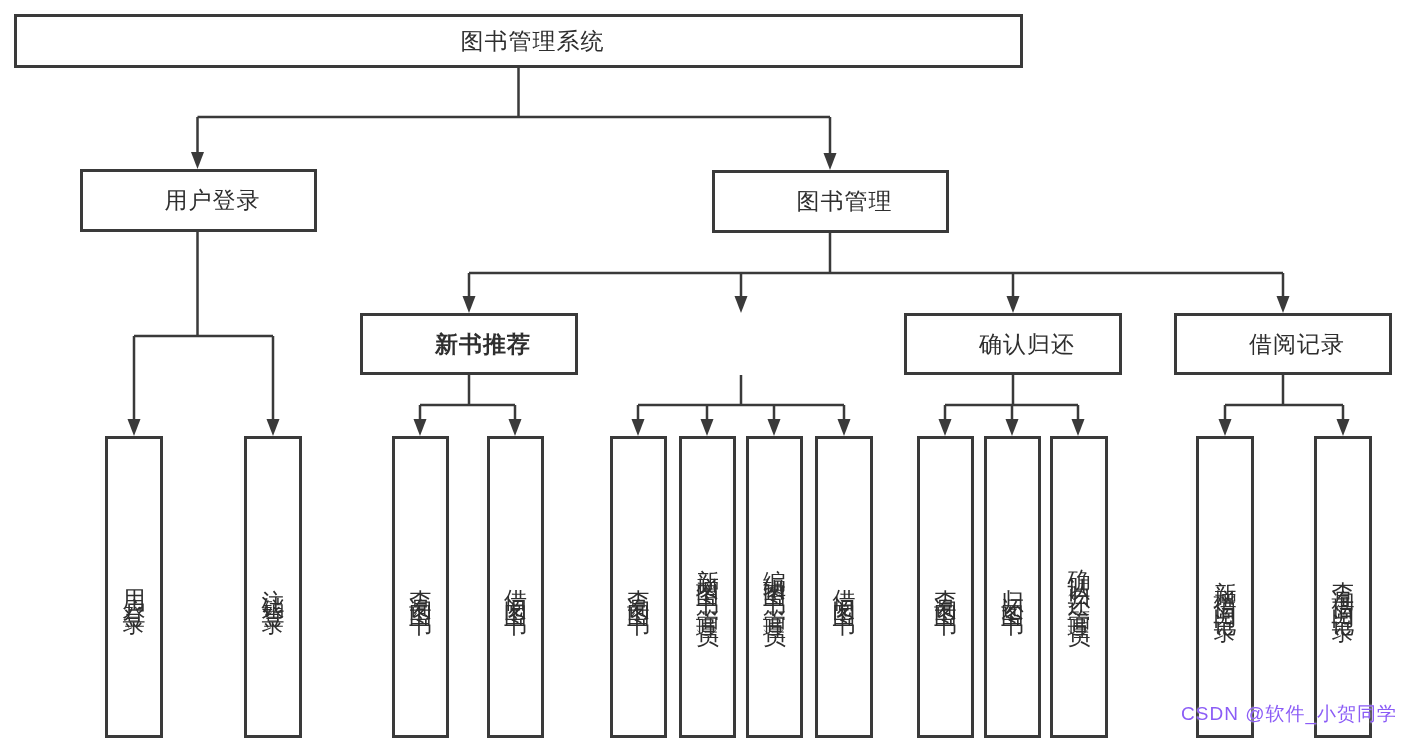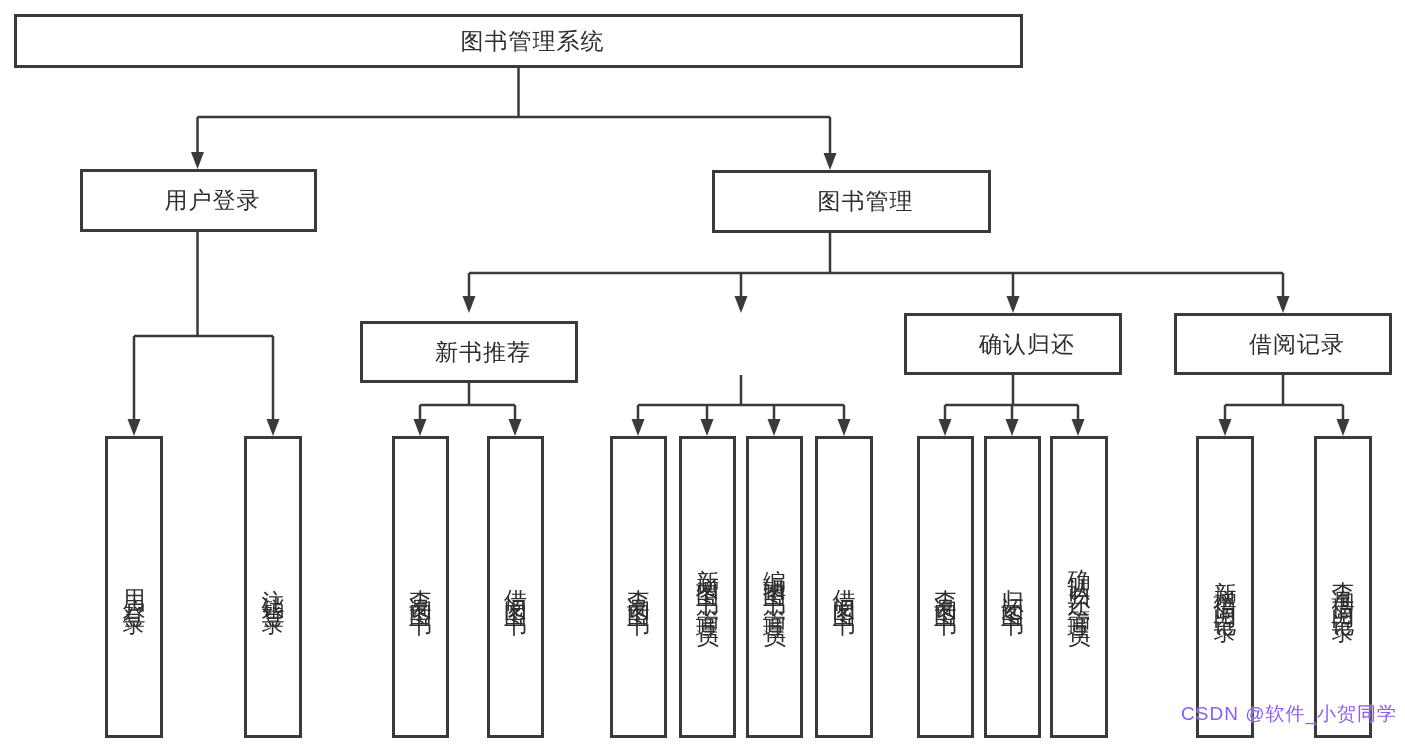--- a/index.html
+++ b/index.html
@@ -59,23 +59,23 @@
       <polygon points="1005.5,419 1018.5,419 1012,436"></polygon>
       <polygon points="1071.5,419 1084.5,419 1078,436"></polygon>
       <polygon points="1218.5,419 1231.5,419 1225,436"></polygon>
       <polygon points="1336.5,419 1349.5,419 1343,436"></polygon>
     </g>
   </svg>
 
   <div class="hbox" style="left:14px;top:14px;width:1009px;height:54px;">图书管理系统</div>
 
   <div class="hbox" style="left:80px;top:169px;width:237px;height:63px;">用户登录</div>
-  <div class="hbox" style="left:712px;top:170px;width:279px;height:63px;">图书管理</div>
+  <div class="hbox" style="left:712px;top:170px;width:237px;height:63px;">图书管理</div>
 
-  <div class="hbox" style="left:360px;top:321px;width:218px;height:62px;">新书推荐</div>
+  <div class="hbox" style="left:360px;top:313px;width:218px;height:62px;font-weight:bold;">新书推荐</div>
   <div class="hbox" style="left:904px;top:313px;width:218px;height:62px;">确认归还</div>
   <div class="hbox" style="left:1174px;top:313px;width:218px;height:62px;">借阅记录</div>
 
   <div class="vbox" style="left:105px;top:436px;width:58px;height:302px;">用户登录</div>
   <div class="vbox" style="left:244px;top:436px;width:58px;height:302px;">注销登录</div>
 
   <div class="vbox" style="left:392px;top:436px;width:57px;height:302px;">查询图书</div>
   <div class="vbox" style="left:487px;top:436px;width:57px;height:302px;">借阅图书</div>
 
   <div class="vbox" style="left:610px;top:436px;width:57px;height:302px;">查询图书</div>

